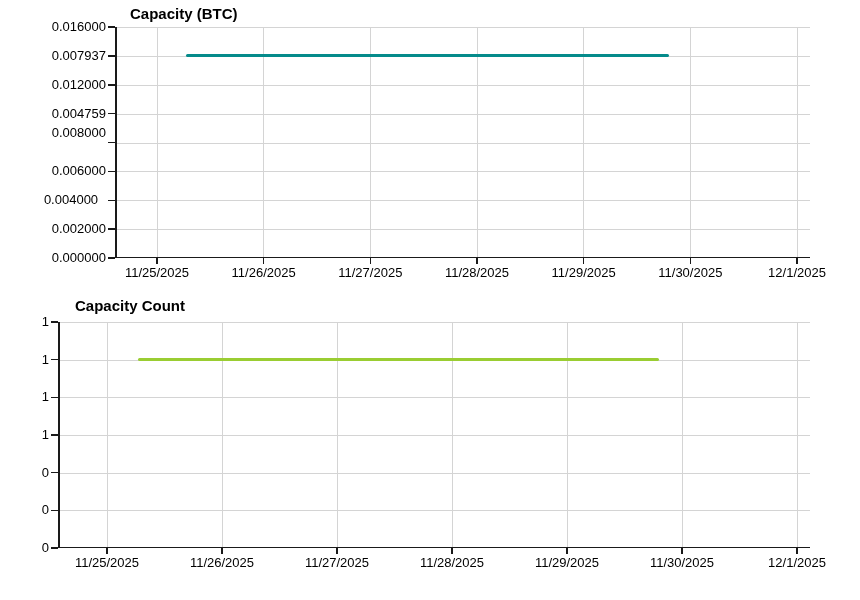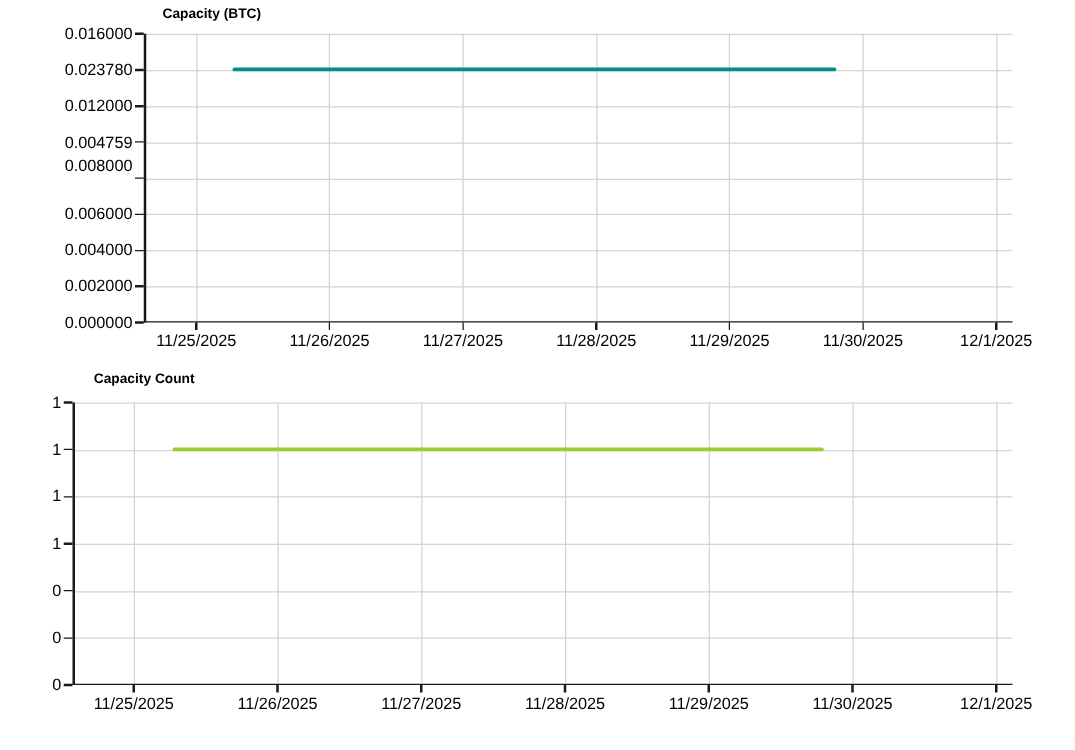--- a/index.html
+++ b/index.html
@@ -10,21 +10,21 @@
   }
   #page {
     position: relative;
     width: 860px;
     height: 600px;
     background: #ffffff;
     overflow: hidden;
   }
   .chart-title {
     position: absolute;
-    font-size: 11px;
+    font-size: 15px;
     font-weight: bold;
     color: #000000;
     white-space: nowrap;
   }
   .plot-area {
     position: absolute;
   }
   .gridline-h {
     position: absolute;
     left: 0;
@@ -110,31 +110,31 @@
         <div class="gridline-v" style="left: 254.84px; height: 231px;"></div>
         <div class="gridline-v" style="left: 361.51px; height: 231px;"></div>
         <div class="gridline-v" style="left: 468.18px; height: 231px;"></div>
         <div class="gridline-v" style="left: 574.85px; height: 231px;"></div>
         <div class="gridline-v" style="left: 681.52px; height: 231px;"></div>
         <div class="axis-y" style="height: 231px;"></div>
         <div class="axis-x" style="top: 229.5px; width: 695px;"></div>
         <div class="tick-y" style="top: -0.75px;"></div>
         <div class="ylabel" style="left: -79px; top: -8px;">0.016000</div>
         <div class="tick-y" style="top: 28.125px;"></div>
-        <div class="ylabel" style="left: -79px; top: 20.875px;">0.023780</div>
+        <div class="ylabel" style="left: -79px; top: 20.875px;">0.007937</div>
         <div class="tick-y" style="top: 57px;"></div>
         <div class="ylabel" style="left: -79px; top: 49.75px;">0.012000</div>
         <div class="tick-y" style="top: 85.875px;"></div>
         <div class="ylabel" style="left: -79px; top: 78.625px;">0.004759</div>
         <div class="tick-y" style="top: 114.75px;"></div>
         <div class="ylabel" style="left: -79px; top: 98px;">0.008000</div>
         <div class="tick-y" style="top: 143.625px;"></div>
         <div class="ylabel" style="left: -79px; top: 136.375px;">0.006000</div>
         <div class="tick-y" style="top: 172.5px;"></div>
-        <div class="ylabel" style="left: -79px; top: 165.25px;">0.004000</div>
+        <div class="ylabel" style="left: -79px; top: 165.25px; text-align: center;">0.004000</div>
         <div class="tick-y" style="top: 201.375px;"></div>
         <div class="ylabel" style="left: -79px; top: 194.125px;">0.002000</div>
         <div class="tick-y" style="top: 230.25px;"></div>
         <div class="ylabel" style="left: -79px; top: 223px;">0.000000</div>
         <div class="tick-x" style="left: 41.25px; top: 231px;"></div>
         <div class="xlabel" style="left: -6px; top: 238px;">11/25/2025</div>
         <div class="tick-x" style="left: 147.92px; top: 231px;"></div>
         <div class="xlabel" style="left: 100.67px; top: 238px;">11/26/2025</div>
         <div class="tick-x" style="left: 254.59px; top: 231px;"></div>
         <div class="xlabel" style="left: 207.34px; top: 238px;">11/27/2025</div>

